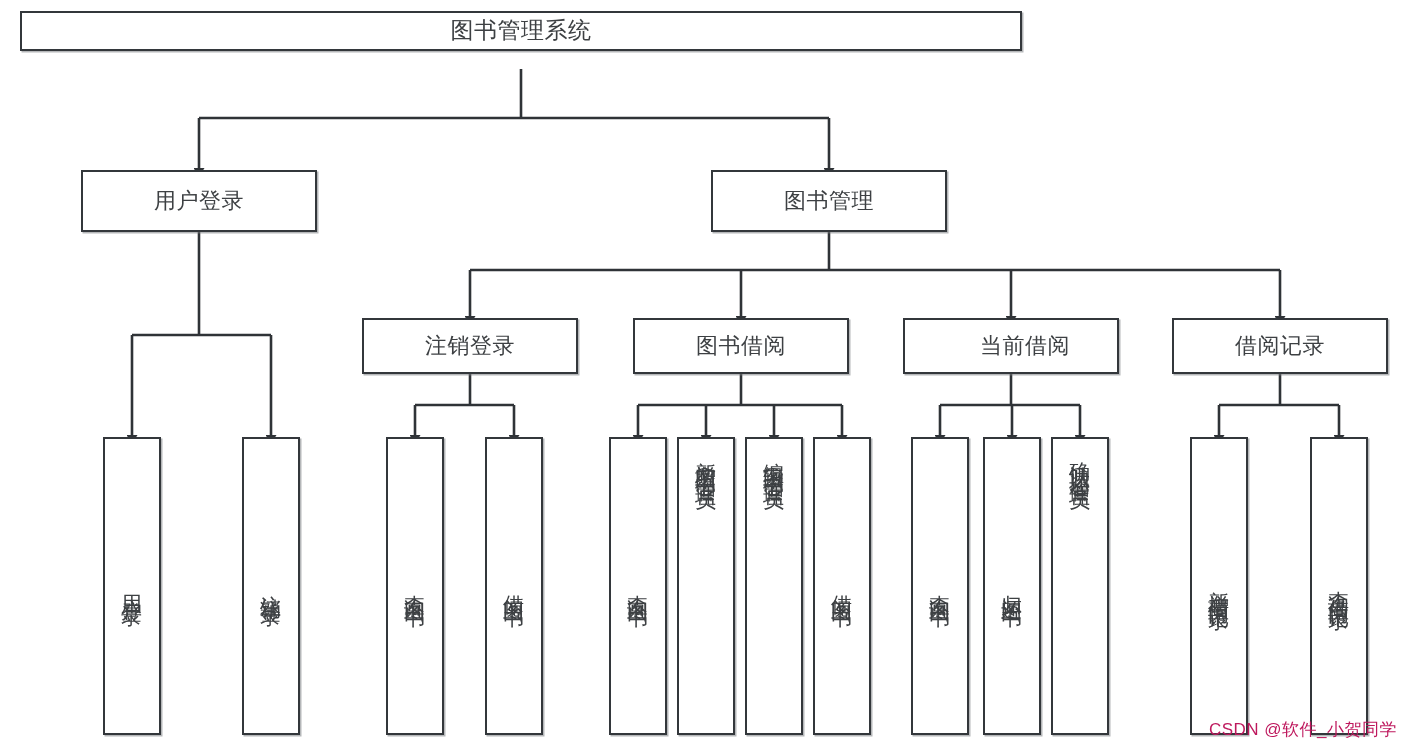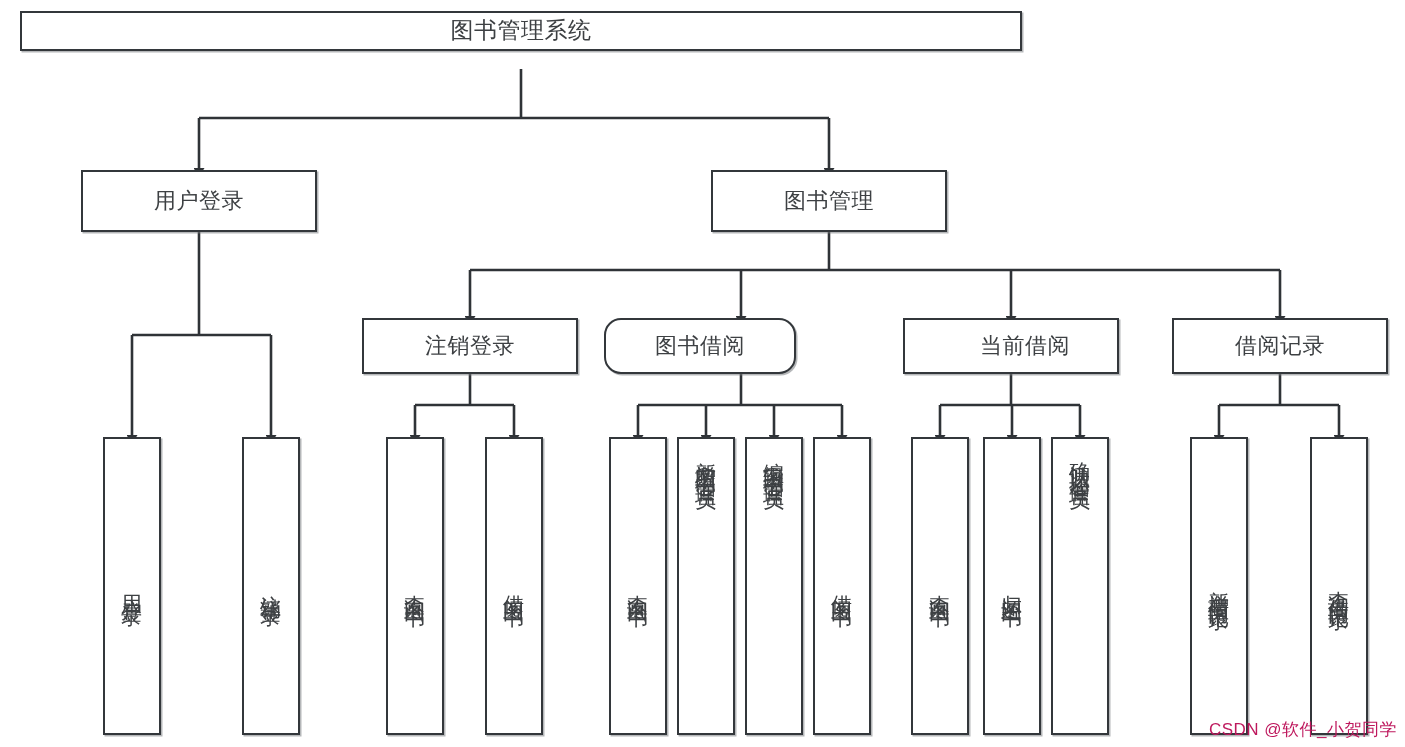--- a/index.html
+++ b/index.html
@@ -132,21 +132,21 @@
       </div>
       <div class="node horiz" style="left: 81px; top: 170px; width: 236px; height: 62px;">
         <span class="label">用户登录</span>
       </div>
       <div class="node horiz" style="left: 711px; top: 170px; width: 236px; height: 62px;">
         <span class="label">图书管理</span>
       </div>
       <div class="node horiz" style="left: 362px; top: 318px; width: 216px; height: 56px;">
         <span class="label">注销登录</span>
       </div>
-      <div class="node horiz" style="left: 604px; top: 318px; width: 192px; height: 56px; border-radius: 17px;">
+      <div class="node horiz" style="left: 633px; top: 318px; width: 216px; height: 56px;">
         <span class="label">图书借阅</span>
       </div>
       <div class="node horiz" style="left: 903px; top: 318px; width: 216px; height: 56px; padding-left: 28px;">
         <span class="label">当前借阅</span>
       </div>
       <div class="node horiz" style="left: 1172px; top: 318px; width: 216px; height: 56px; align-items: center;">
         <span class="label">借阅记录</span>
       </div>
       <div class="node vert centered" style="left: 103px; top: 437px; width: 58px; height: 298px;">
         <span class="label">用户登录</span>

